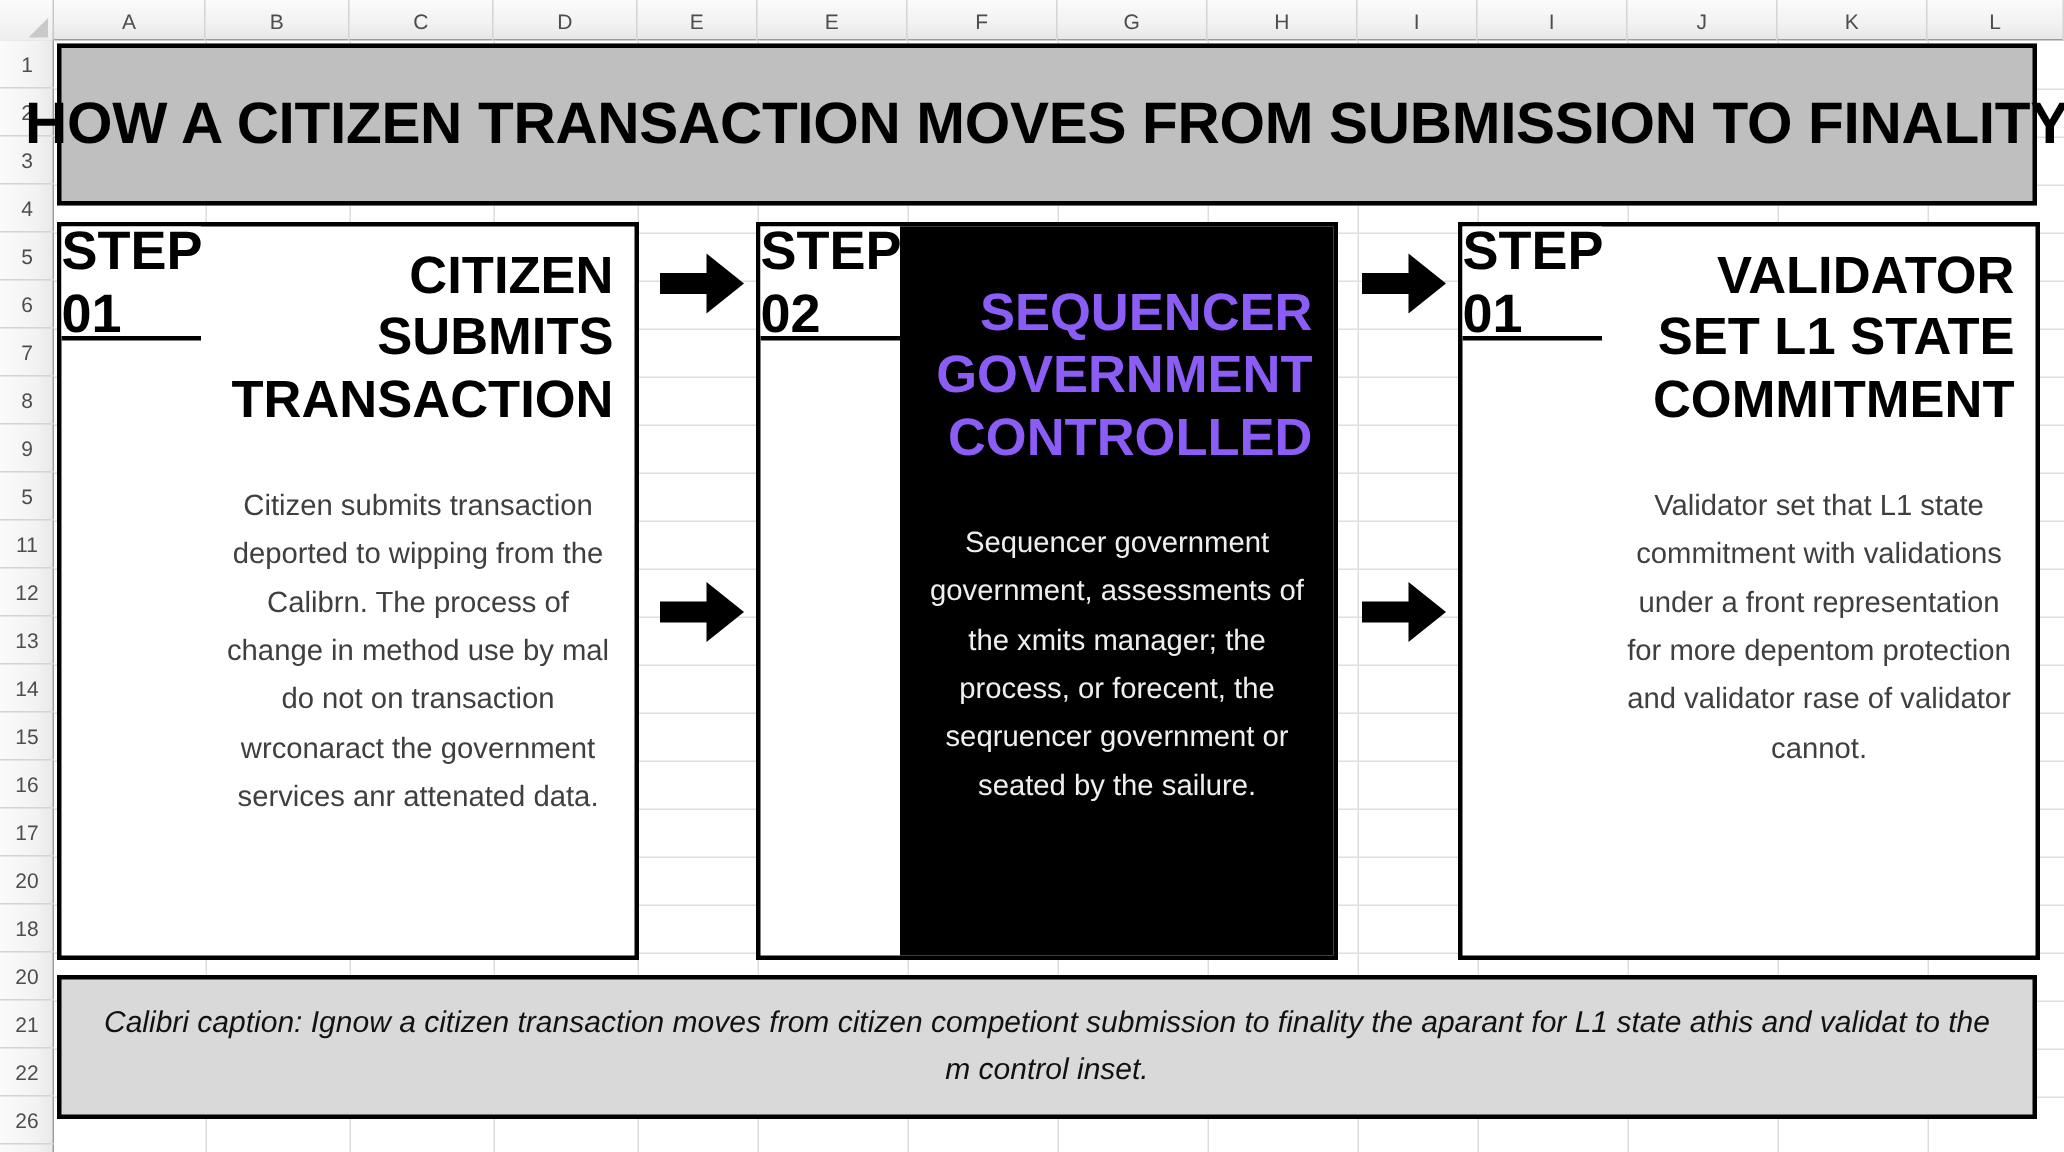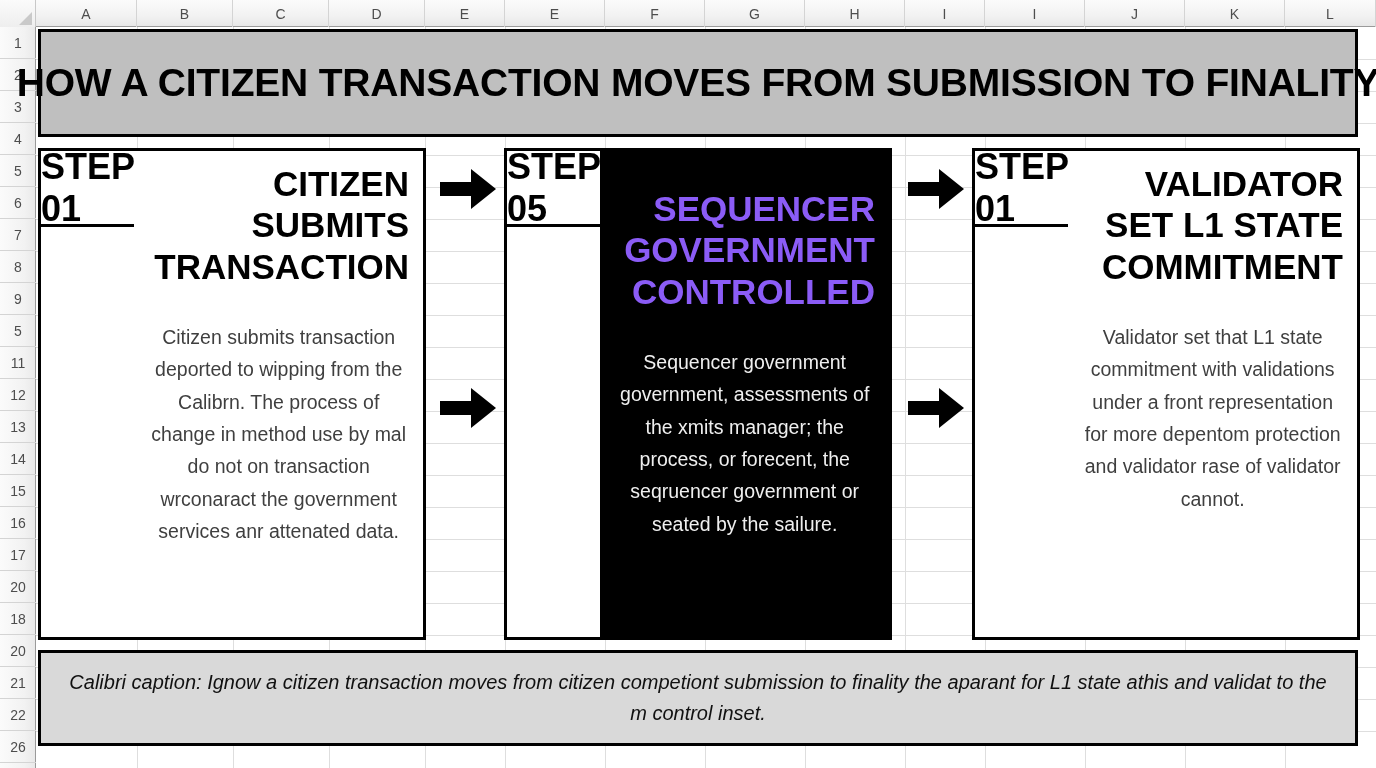--- a/index.html
+++ b/index.html
@@ -289,21 +289,21 @@
         <span class="step-header-text">STEP 01</span>
       </div>
       <div class="step-body">
         <div class="step-title">CITIZEN SUBMITS TRANSACTION</div>
         <div class="step-desc">Citizen submits transaction deported to wipping from the Calibrn. The process of change in method use by mal do not on transaction wrconaract the government services anr attenated data.</div>
       </div>
     </div>
 
     <div class="step-card" id="card-2">
       <div class="step-header">
-        <span class="step-header-text">STEP 05</span>
+        <span class="step-header-text">STEP 02</span>
       </div>
       <div class="step-body">
         <div class="step-title">SEQUENCER GOVERNMENT CONTROLLED</div>
         <div class="step-desc">Sequencer government government, assessments of the xmits manager; the process, or forecent, the seqruencer government or seated by the sailure.</div>
       </div>
     </div>
 
     <div class="step-card" id="card-3">
       <div class="step-header">
         <span class="step-header-text">STEP 01</span>

